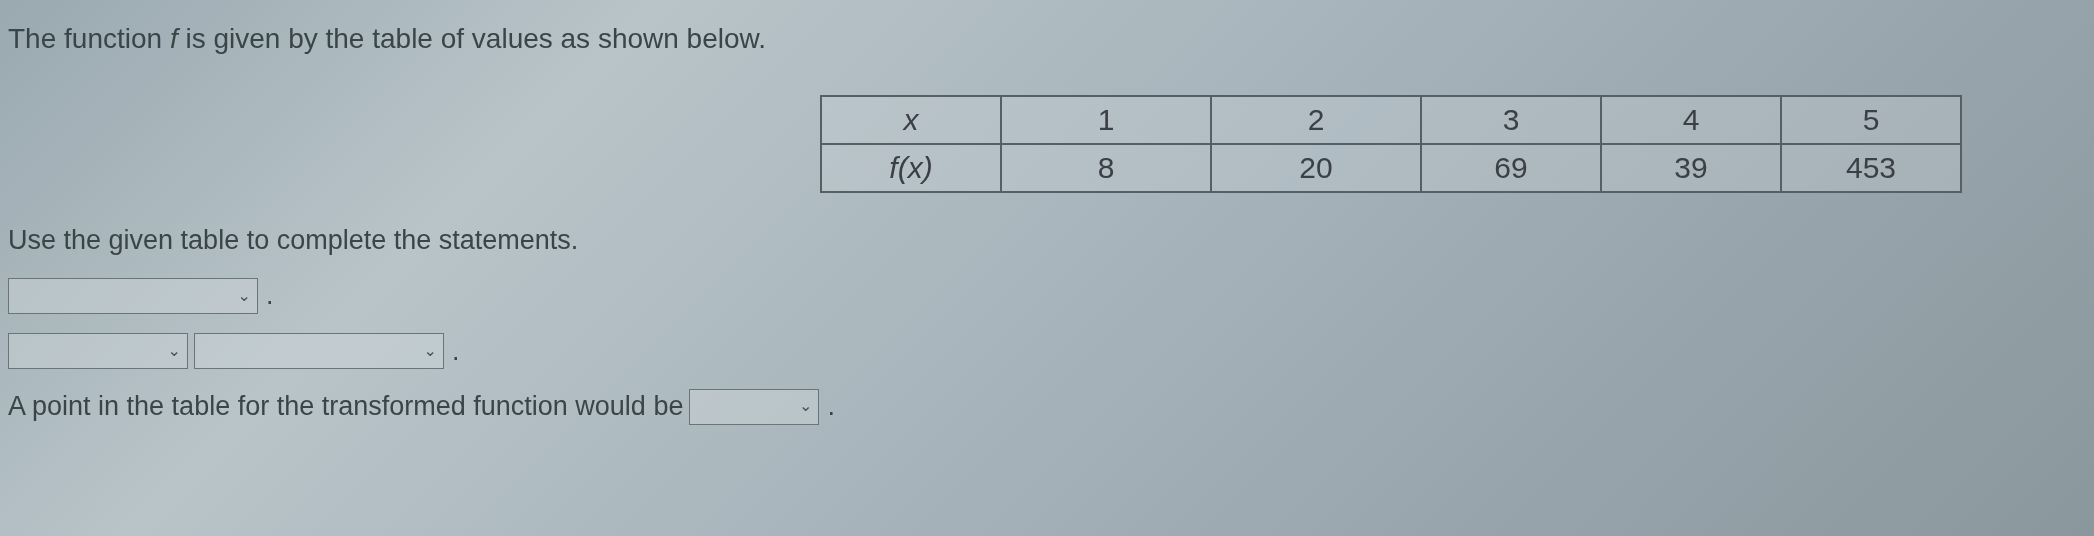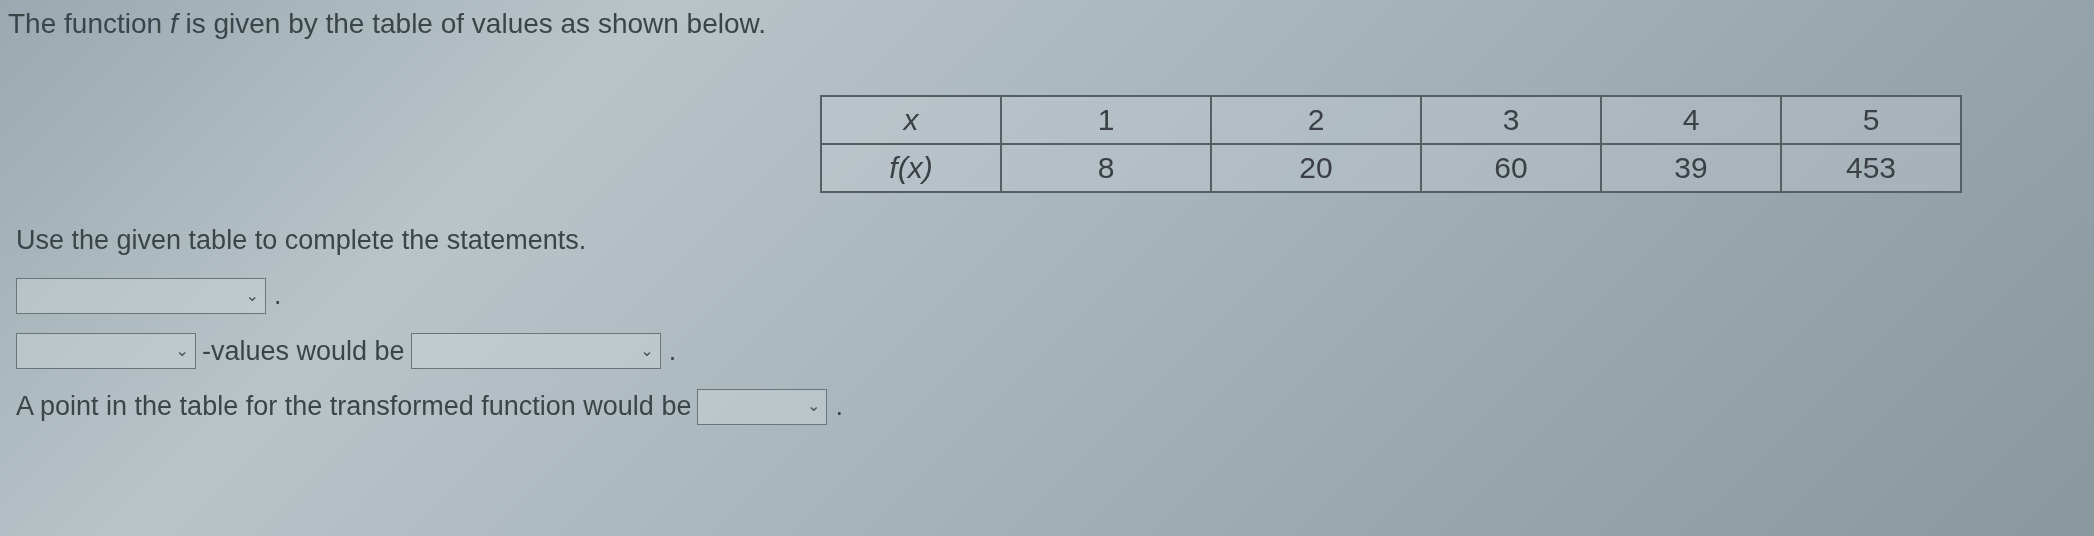--- a/index.html
+++ b/index.html
@@ -11,21 +11,21 @@
       font-family: Arial, Helvetica, sans-serif;
       background: linear-gradient(135deg, #9aa8b0 0%, #b8c4c8 25%, #a8b5bc 50%, #98a5ac 75%, #8a989e 100%);
       width: 2094px;
       height: 536px;
       position: relative;
       color: #3a4548;
       font-size: 26px;
       overflow: hidden;
     }
     .content {
-      padding: 8px 0 0 0;
+      padding: 23px 0 0 0;
     }
     .intro-text {
       font-style: italic;
       margin-bottom: 30px;
       padding-left: 8px;
       font-size: 28px;
     }
     .intro-text .normal {
       font-style: normal;
     }
@@ -49,21 +49,21 @@
     table.data-table td.header {
       font-style: italic;
       font-weight: normal;
     }
     table.data-table td.col-wide {
       min-width: 210px;
     }
     .statements {
       position: absolute;
       top: 215px;
-      left: 16px;
+      left: 8px;
       line-height: 1.9;
       font-size: 27px;
     }
     .statements .line {
       display: flex;
       align-items: center;
       flex-wrap: wrap;
       gap: 6px;
       margin-bottom: 4px;
     }
@@ -113,21 +113,21 @@
         <td class="col-wide">1</td>
         <td class="col-wide">2</td>
         <td>3</td>
         <td>4</td>
         <td>5</td>
       </tr>
       <tr>
         <td class="header">f(x)</td>
         <td class="col-wide">8</td>
         <td class="col-wide">20</td>
-        <td>60</td>
+        <td>69</td>
         <td>39</td>
         <td>453</td>
       </tr>
     </tbody>
       </table>
   </div>
 
   <div class="statements">
     <div class="line">
       <span>Use the given table to complete the statements.</span>
@@ -135,21 +135,20 @@
     <div class="line">
       <span class="dropdown wide">
         <span class="chevron">⌄</span>
       </span>
       <span class="period">.</span>
     </div>
     <div class="line">
       <span class="dropdown med">
         <span class="chevron">⌄</span>
       </span>
-      <span>-values would be</span>
       <span class="dropdown wide">
         <span class="chevron">⌄</span>
       </span>
       <span class="period">.</span>
     </div>
     <div class="line">
       <span>A point in the table for the transformed function would be</span>
       <span class="dropdown sm">
         <span class="chevron">⌄</span>
       </span>

